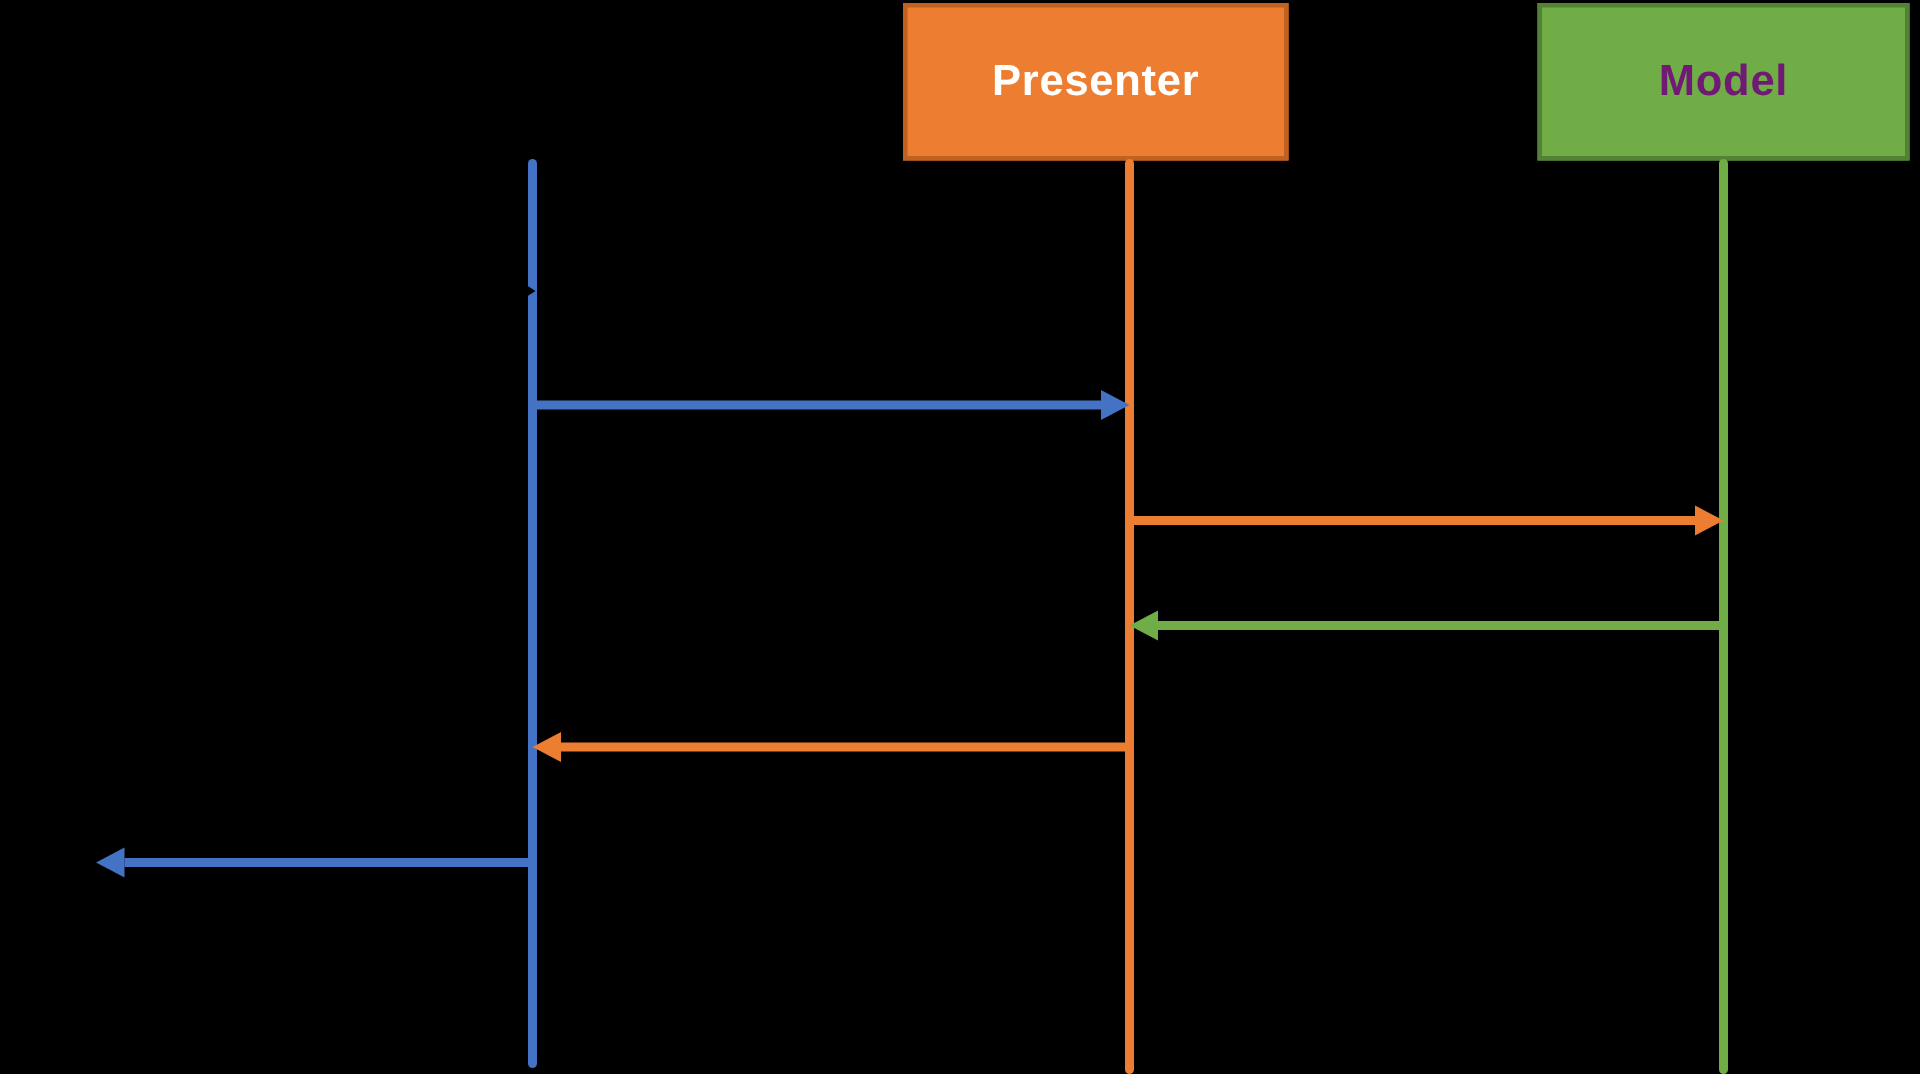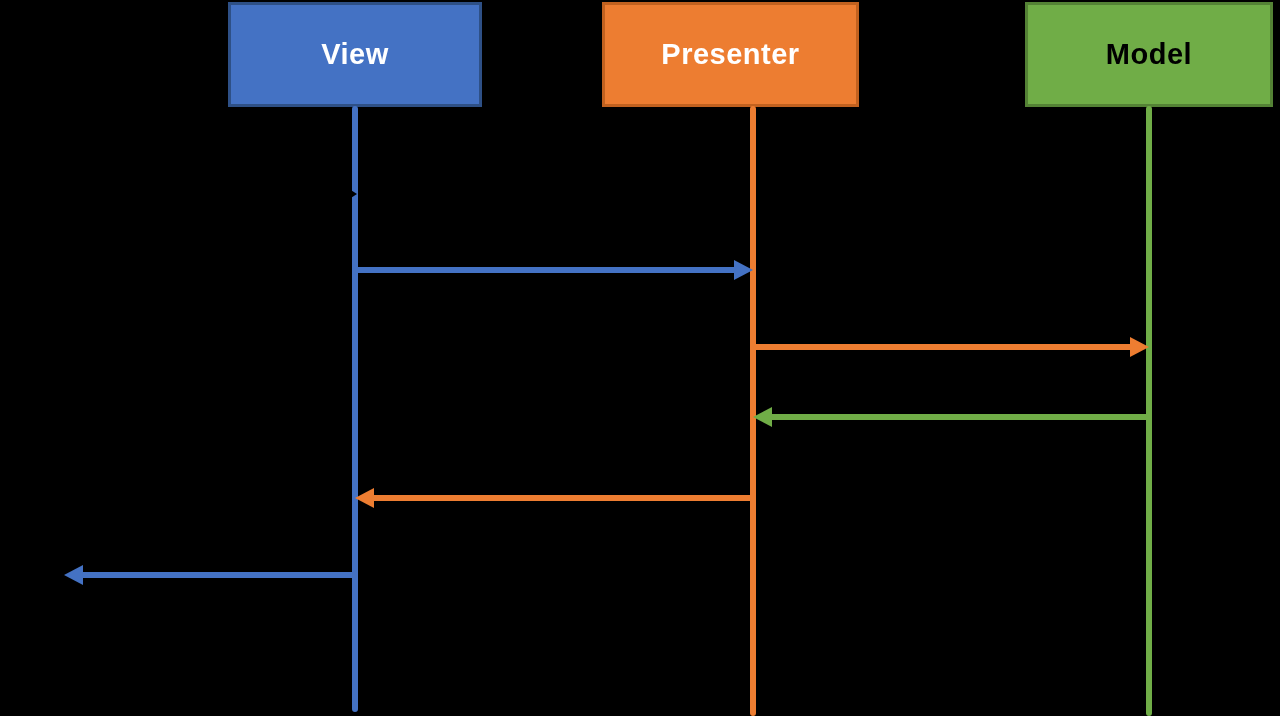--- a/index.html
+++ b/index.html
@@ -48,30 +48,27 @@
     width: 0;
     height: 0;
     border-style: solid;
     border-color: transparent;
   }
 </style>
 </head>
 <body>
 
 <div class="stage" id="stage" style="width: 1280px; height: 716px; background: rgb(0, 0, 0);">
-    <div class="actor-box" style="left: 228px; top: 2px; width: 254px; height: 105px; background: rgb(68, 114, 196); border-width: 3px; border-color: rgb(46, 80, 134);">
-      <span class="actor-label" style="color: rgb(255, 255, 255);">View</span>
-    </div>
     <div class="lifeline" style="left: 352px; top: 106px; width: 6px; height: 606px; background: rgb(68, 114, 196);"></div>
     <div class="actor-box" style="left: 602px; top: 2px; width: 257px; height: 105px; background: rgb(237, 125, 49); border-width: 3px; border-color: rgb(193, 97, 31);">
       <span class="actor-label" style="color: rgb(255, 255, 255);">Presenter</span>
     </div>
     <div class="lifeline" style="left: 750px; top: 106px; width: 6px; height: 610px; background: rgb(237, 125, 49);"></div>
     <div class="actor-box" style="left: 1025px; top: 2px; width: 248px; height: 105px; background: rgb(112, 173, 71); border-width: 3px; border-color: rgb(84, 130, 53);">
-      <span class="actor-label" style="color: #000000;">Model</span>
+      <span class="actor-label" style="color: #701a75;">Model</span>
     </div>
     <div class="lifeline" style="left: 1146px; top: 106px; width: 6px; height: 610px; background: rgb(112, 173, 71);"></div>
     <div class="arrow-shaft" style="top: 267px; height: 6px; background: rgb(68, 114, 196); left: 352px; width: 382px;"></div>
     <div class="arrow-head" style="top: 260px; border-width: 10px 0px 10px 19px; left: 734px; border-left-color: rgb(68, 114, 196);"></div>
     <div class="arrow-shaft" style="top: 344px; height: 6px; background: rgb(237, 125, 49); left: 750px; width: 380px;"></div>
     <div class="arrow-head" style="top: 337px; border-width: 10px 0px 10px 19px; left: 1130px; border-left-color: rgb(237, 125, 49);"></div>
     <div class="arrow-shaft" style="top: 414px; height: 6px; background: rgb(112, 173, 71); left: 772px; width: 380px;"></div>
     <div class="arrow-head" style="top: 407px; border-width: 10px 19px 10px 0px; left: 753px; border-right-color: rgb(112, 173, 71);"></div>
     <div class="arrow-shaft" style="top: 495px; height: 6px; background: rgb(237, 125, 49); left: 374px; width: 382px;"></div>
     <div class="arrow-head" style="top: 488px; border-width: 10px 19px 10px 0px; left: 355px; border-right-color: rgb(237, 125, 49);"></div>

